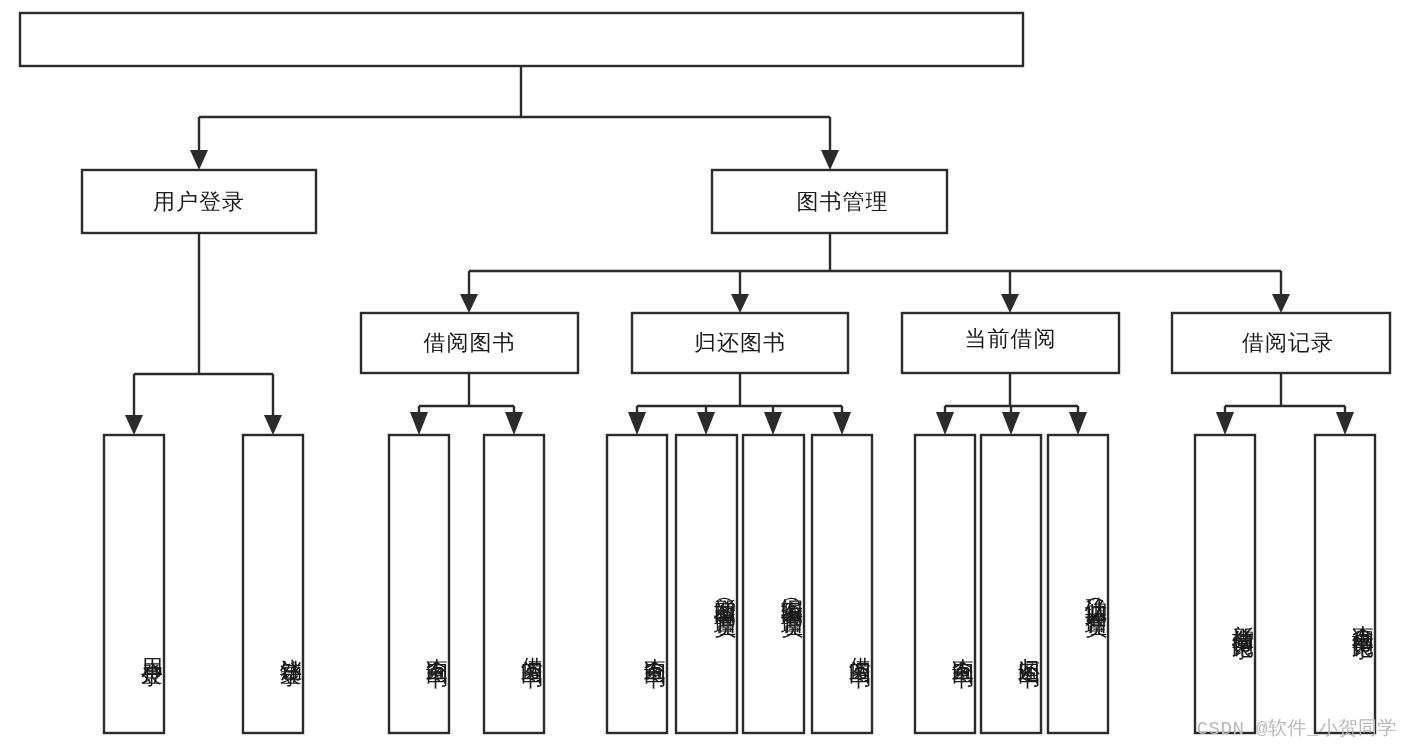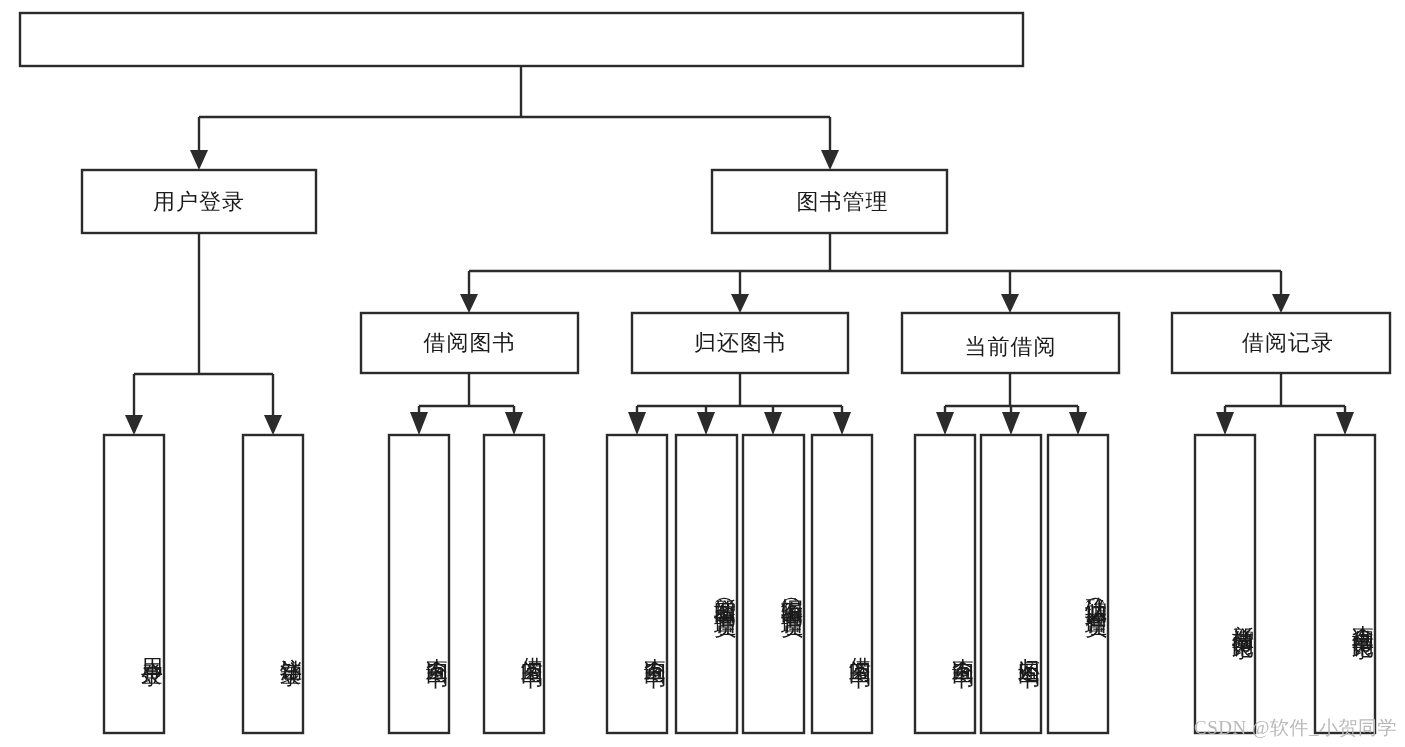--- a/index.html
+++ b/index.html
@@ -67,21 +67,21 @@
     font-size: 22px;
     letter-spacing: 1px;
     color: #1a1a1a;
     white-space: nowrap;
     pointer-events: none;
   }
   #watermark {
     position: absolute;
     right: 8px;
     bottom: 6px;
-    font-family: Liberation Serif, serif;
+    font-family: Liberation Mono, monospace;
     font-size: 19px;
     color: #b9b9b9;
     letter-spacing: 0.5px;
     white-space: nowrap;
     pointer-events: none;
   }
 </style>
 </head>
 <body>
 
@@ -195,21 +195,21 @@
     <rect class="node-box" x="1195" y="435" width="60" height="298"></rect>
     <rect class="node-box" x="1315" y="435" width="60" height="298"></rect>
   </svg>
 
 
   <div class="mid-label-wrap" style="left:82px; top:170px; width:234px; height:63px;">用户登录</div>
   <div class="mid-label-wrap" style="left:712px; top:170px; width:261px; height:63px;">图书管理</div>
 
   <div class="mid-label-wrap" style="left:361px; top:313px; width:217px; height:60px;">借阅图书</div>
   <div class="mid-label-wrap" style="left:632px; top:313px; width:216px; height:60px;">归还图书</div>
-  <div class="mid-label-wrap" style="left:902px; top:313px; width:217px; height:52px;margin-top:8px;">当前借阅</div>
+  <div class="mid-label-wrap" style="left:902px; top:313px; width:217px; height:52px;">当前借阅</div>
   <div class="mid-label-wrap" style="left:1172px; top:313px; width:232px; height:60px;">借阅记录</div>
 
   <div class="vert-label-wrap" style="left:104px; top:435px; width:60px; height:298px; padding-top:62px;">用户登录</div>
   <div class="vert-label-wrap" style="left:243px; top:435px; width:60px; height:298px; padding-top:62px;">注销登录</div>
 
   <div class="vert-label-wrap" style="left:389px; top:435px; width:60px; height:298px; padding-top:62px;">查询图书</div>
   <div class="vert-label-wrap" style="left:484px; top:435px; width:60px; height:298px; padding-top:62px;">借阅图书</div>
 
   <div class="vert-label-wrap" style="left:607px; top:435px; width:60px; height:298px; padding-top:62px;">查询图书</div>
   <div class="vert-label-wrap" style="left:676px; top:435px; width:61px; height:298px; padding-top:8px;">新增图书（管理员）</div>

